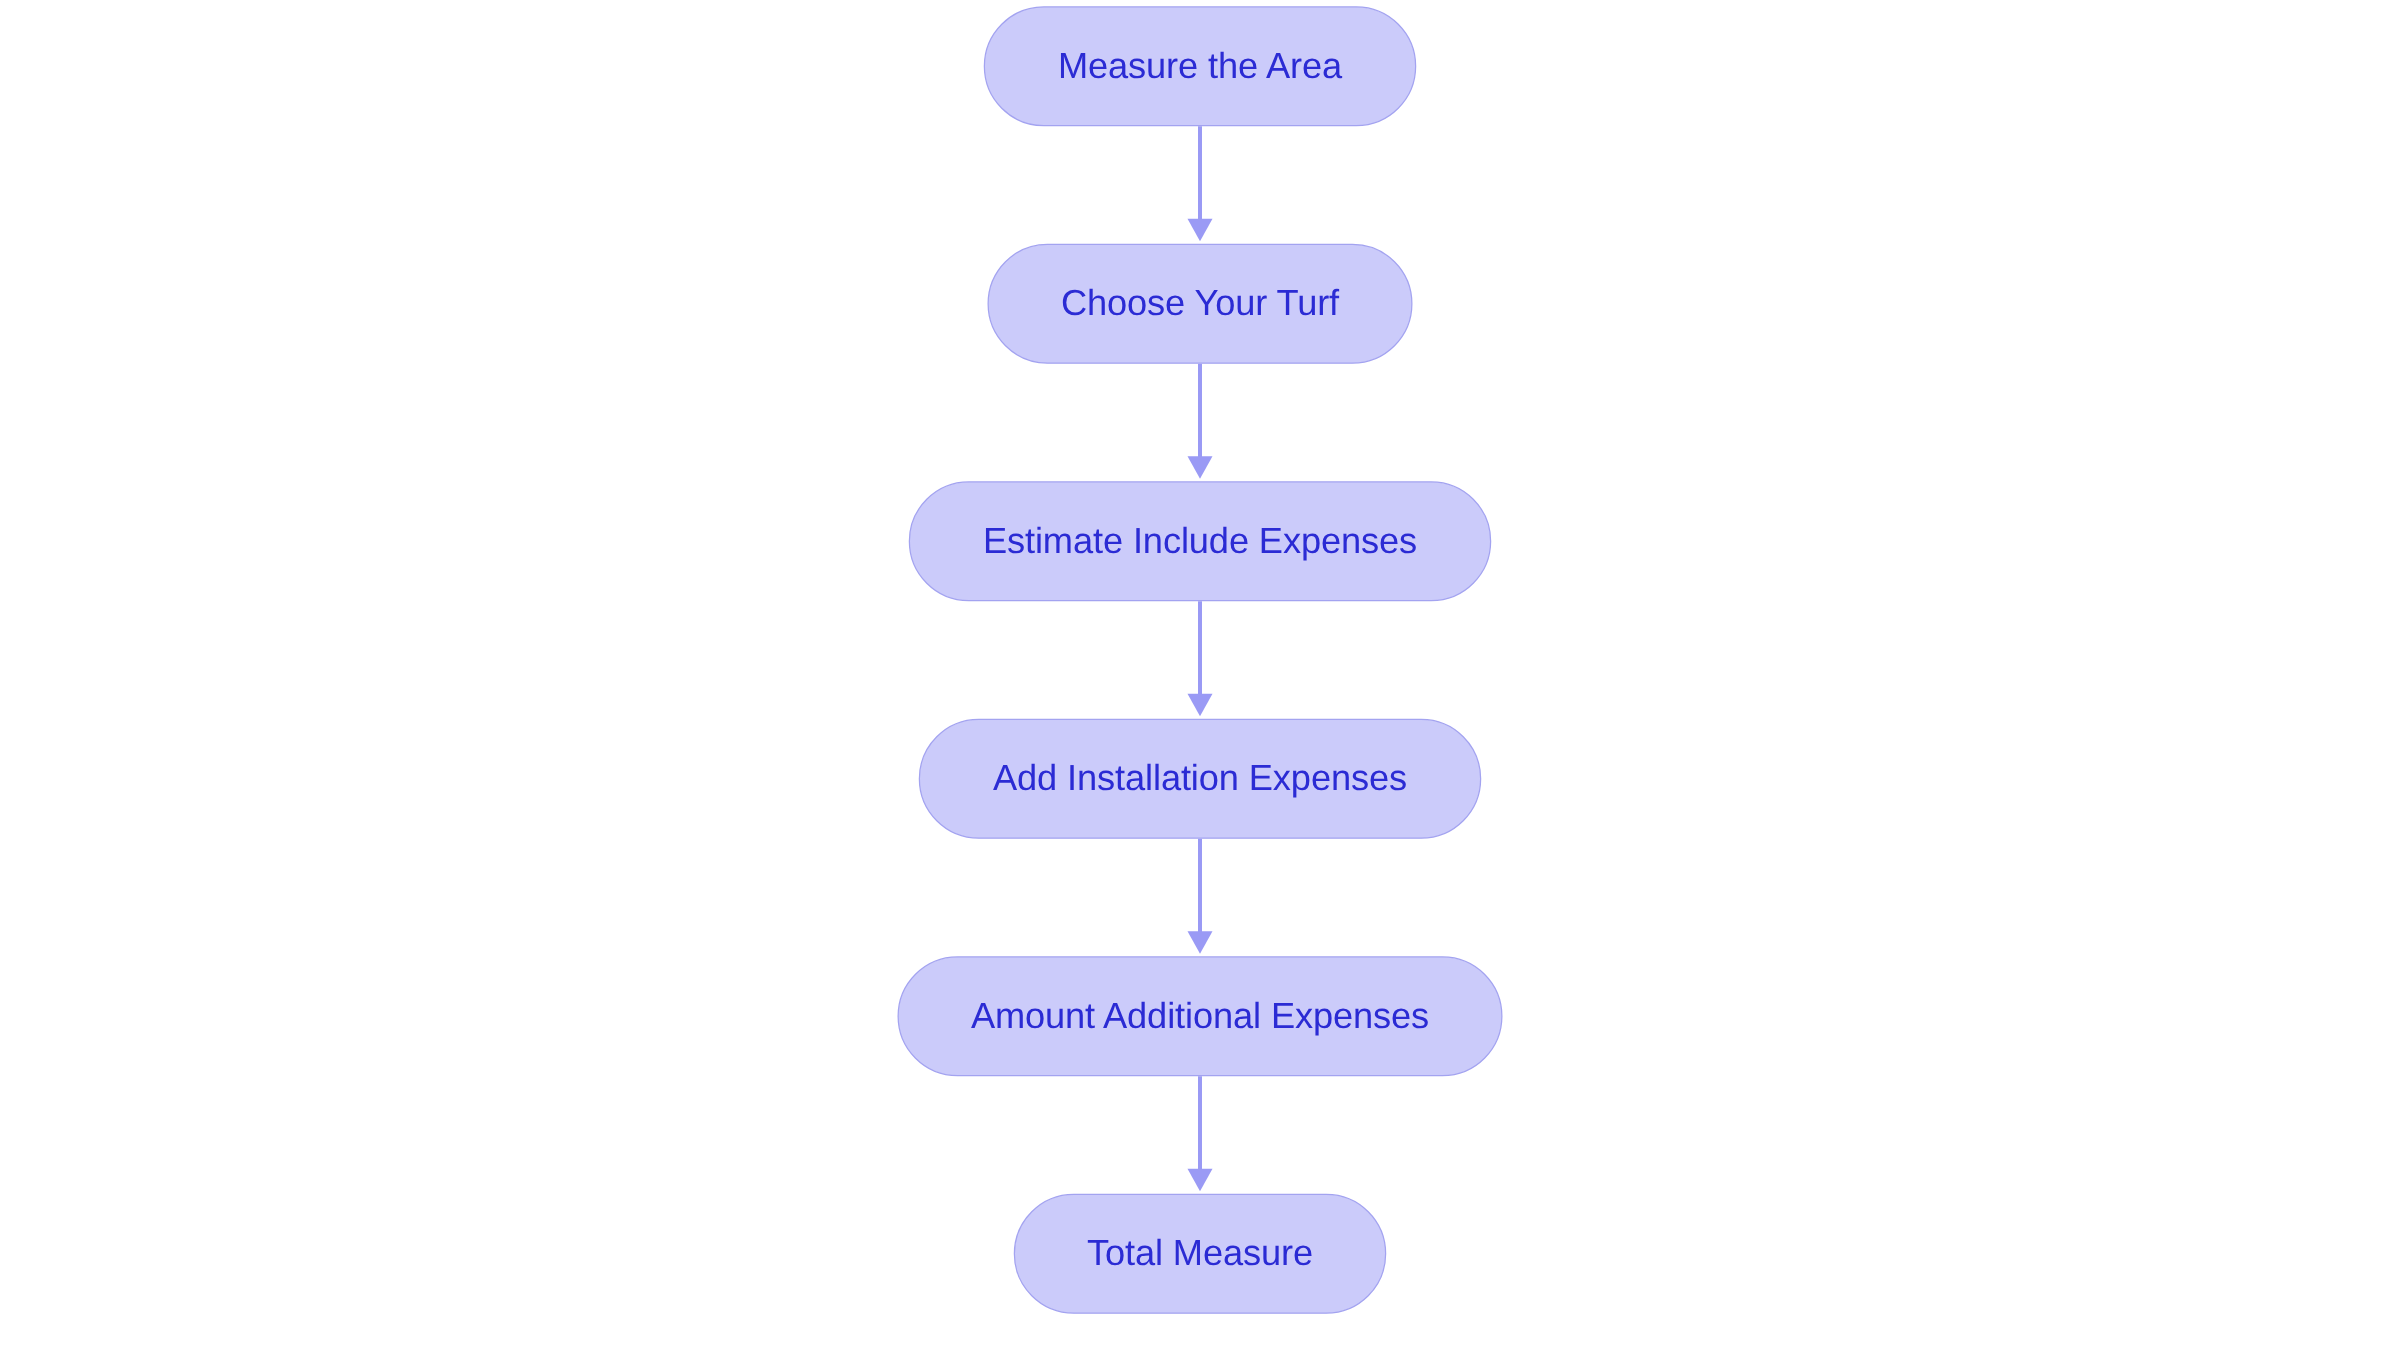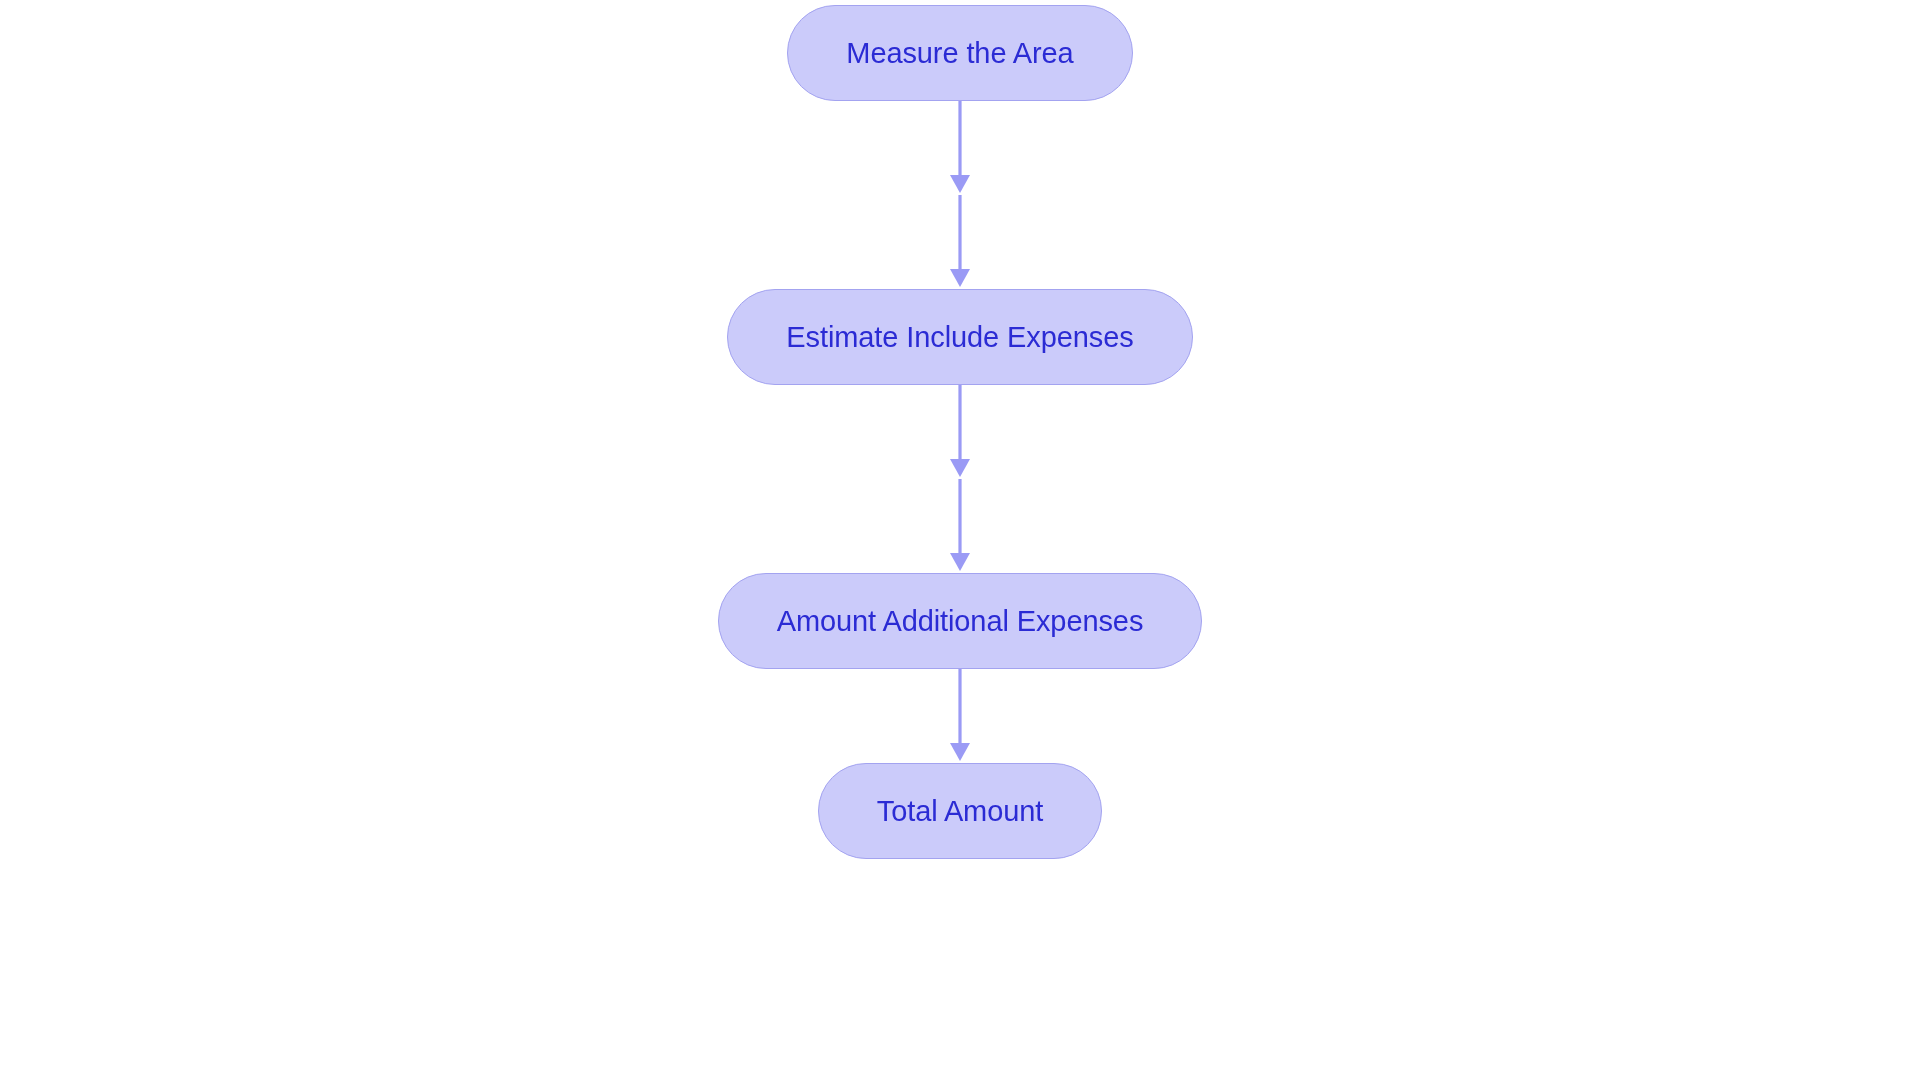--- a/index.html
+++ b/index.html
@@ -81,55 +81,61 @@
     <span class="node-label">Measure the Area</span>
   </div>
 
   <div class="connector">
     <svg width="24" height="94" viewBox="0 0 24 94" aria-hidden="true">
       <line class="conn-line" x1="12" y1="0" x2="12" y2="76"></line>
       <polygon class="conn-head" points="2,74 22,74 12,92"></polygon>
     </svg>
   </div>
 
+  <div class="node">
+    <span class="node-label">Choose Your Turf</span>
+  </div>
 
   <div class="connector">
     <svg width="24" height="94" viewBox="0 0 24 94" aria-hidden="true">
       <line class="conn-line" x1="12" y1="0" x2="12" y2="76"></line>
       <polygon class="conn-head" points="2,74 22,74 12,92"></polygon>
     </svg>
   </div>
 
   <div class="node">
     <span class="node-label">Estimate Include Expenses</span>
   </div>
 
   <div class="connector">
     <svg width="24" height="94" viewBox="0 0 24 94" aria-hidden="true">
       <line class="conn-line" x1="12" y1="0" x2="12" y2="76"></line>
       <polygon class="conn-head" points="2,74 22,74 12,92"></polygon>
     </svg>
   </div>
 
+  <div class="node">
+    <span class="node-label">Add Installation Expenses</span>
+  </div>
 
   <div class="connector">
     <svg width="24" height="94" viewBox="0 0 24 94" aria-hidden="true">
       <line class="conn-line" x1="12" y1="0" x2="12" y2="76"></line>
       <polygon class="conn-head" points="2,74 22,74 12,92"></polygon>
     </svg>
   </div>
 
   <div class="node">
     <span class="node-label">Amount Additional Expenses</span>
   </div>
 
   <div class="connector">
     <svg width="24" height="94" viewBox="0 0 24 94" aria-hidden="true">
       <line class="conn-line" x1="12" y1="0" x2="12" y2="76"></line>
       <polygon class="conn-head" points="2,74 22,74 12,92"></polygon>
     </svg>
   </div>
 
   <div class="node">
-    <span class="node-label">Total Amount</span>
+    <span class="node-label">Total Measure</span>
   </div>
 
 </div>
 
 </body></html>

